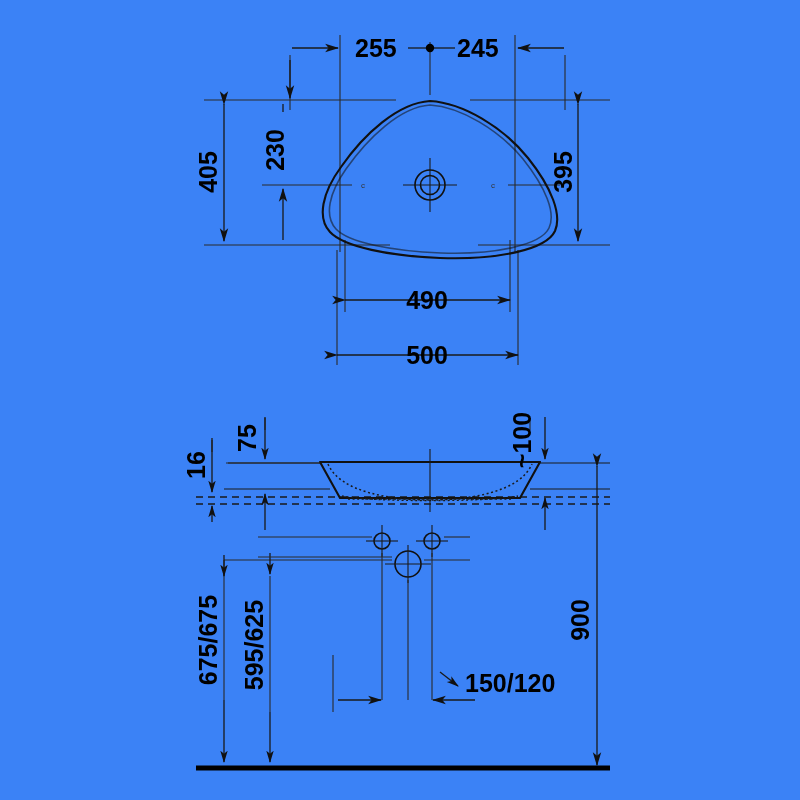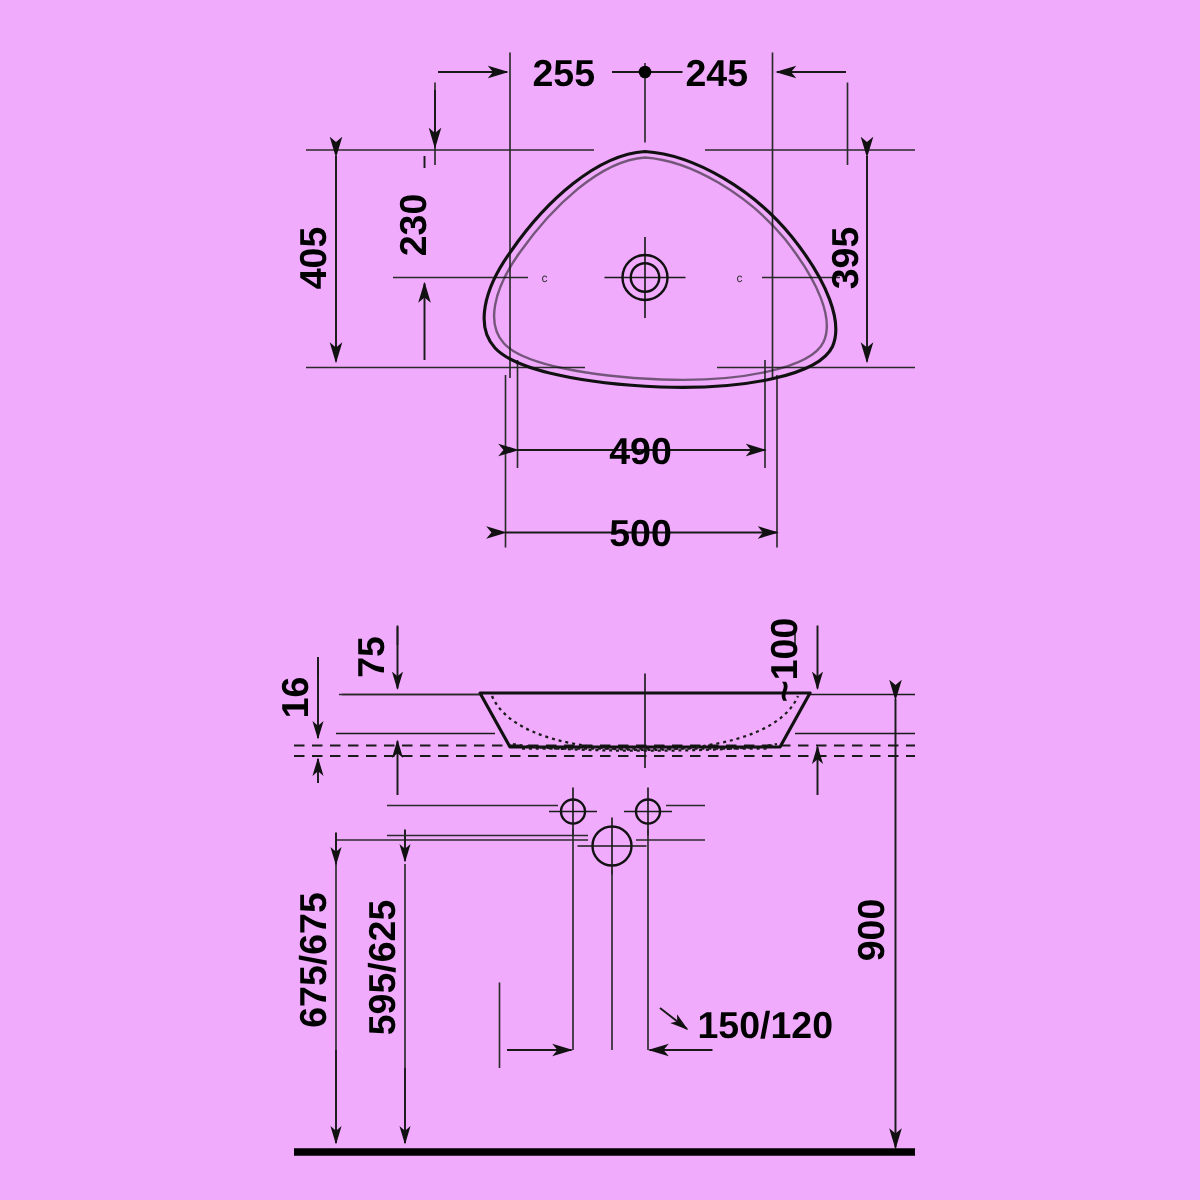--- a/index.html
+++ b/index.html
@@ -8,21 +8,21 @@
     padding: 0;
     background: #ffffff;
   }
   body {
     font-family: "Liberation Sans", sans-serif;
   }
   #sheet {
     position: relative;
     width: 800px;
     height: 800px;
-    background: #f0abfc;
+    background: #3b82f6;
     overflow: hidden;
   }
   #sheet svg {
     display: block;
     width: 800px;
     height: 800px;
   }
   .thin   { stroke: #1a1a1a; stroke-width: 1.1; fill: none; }
   .xline  { stroke: #2a2a2a; stroke-width: 1.1; fill: none; }
   .dimline{ stroke: #1a1a1a; stroke-width: 1.3; fill: none; }

